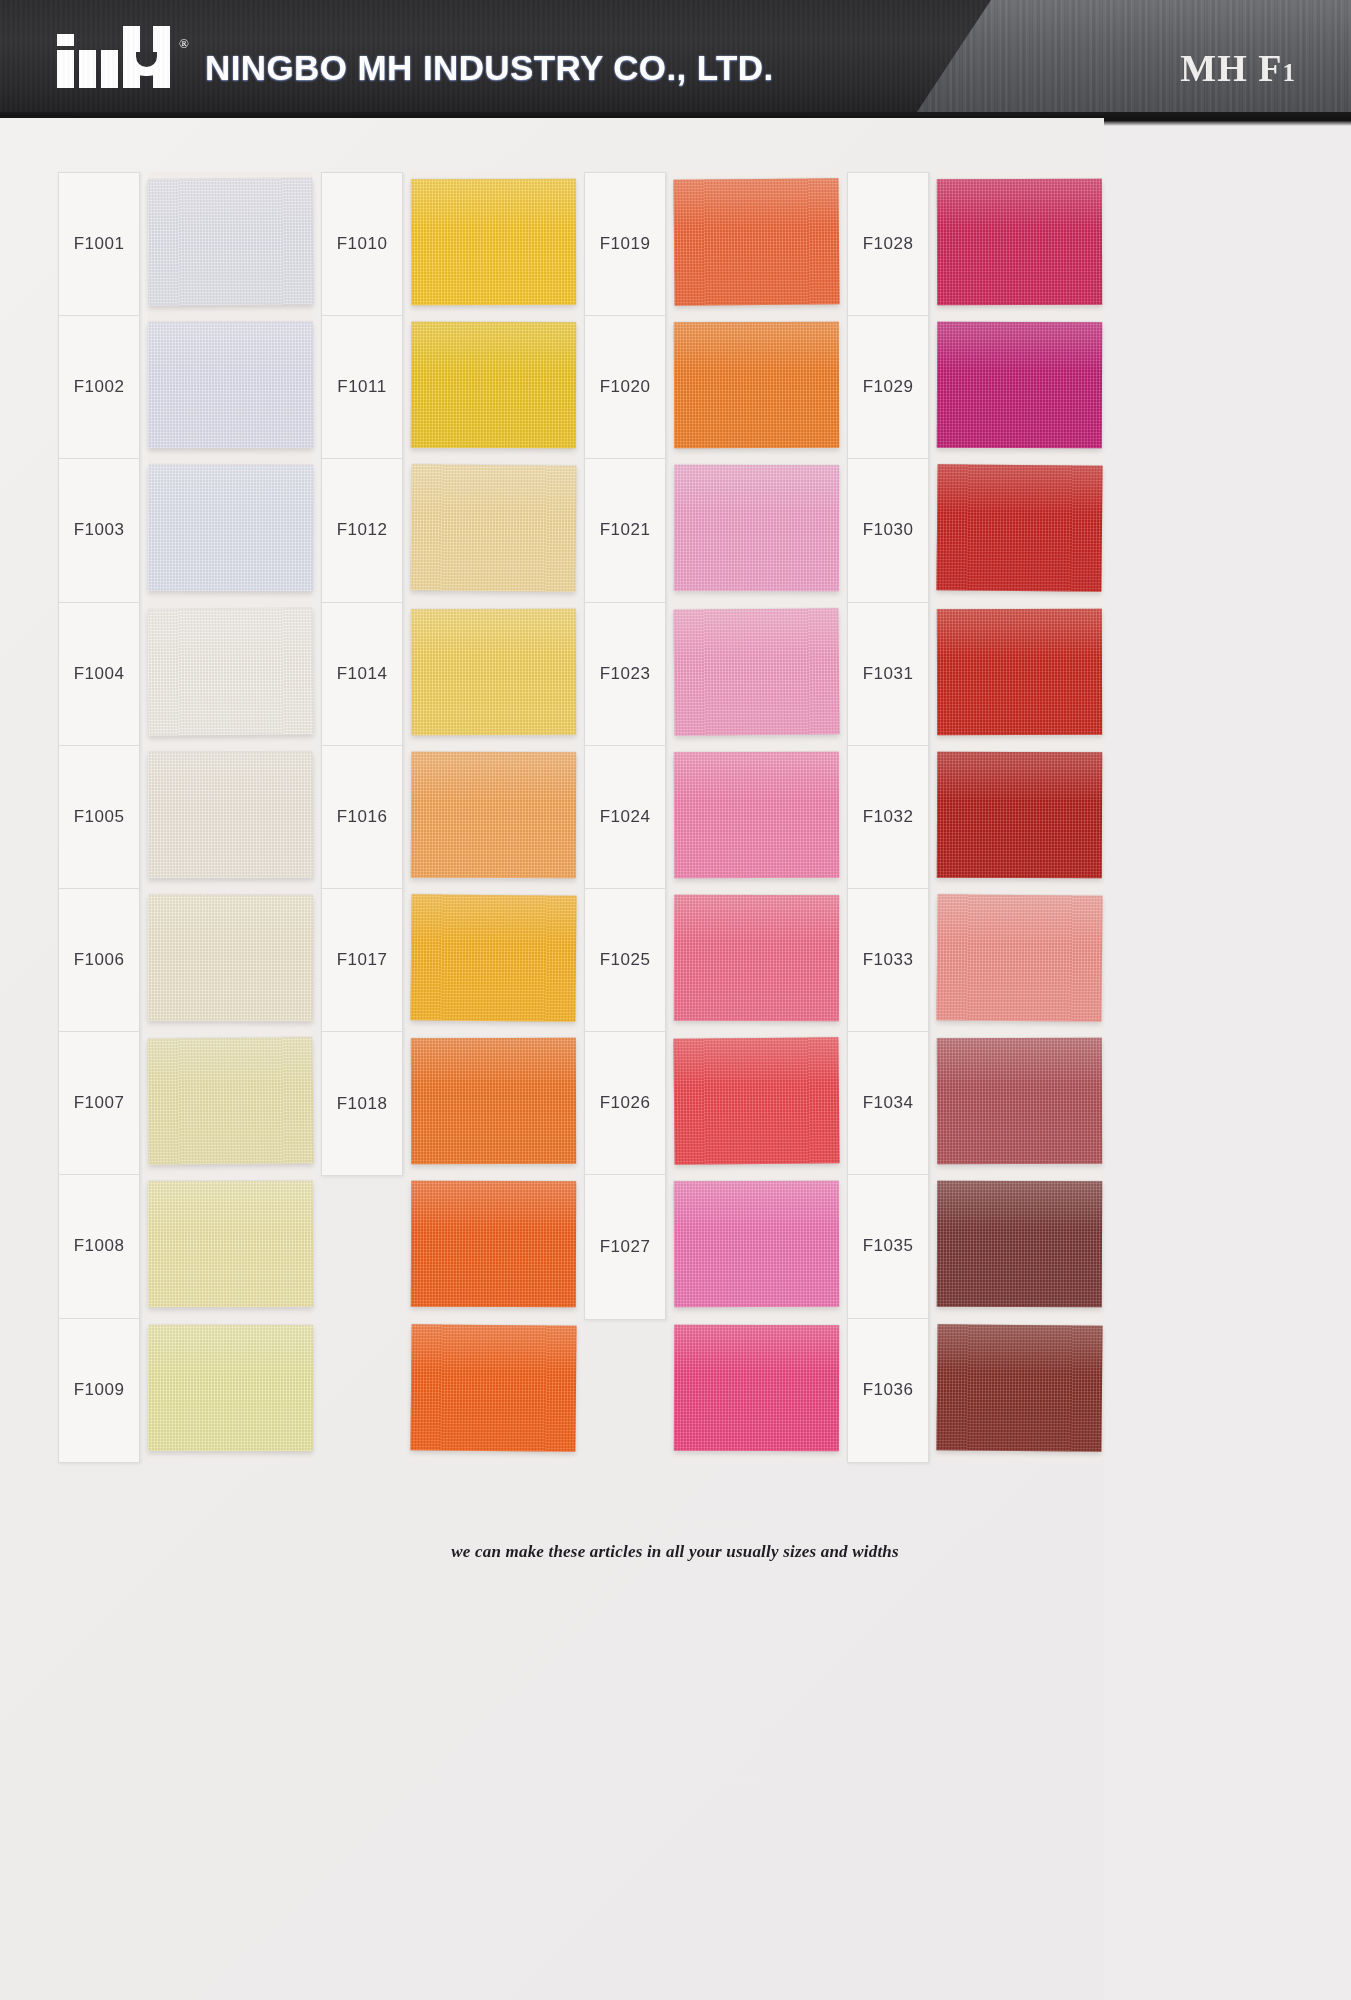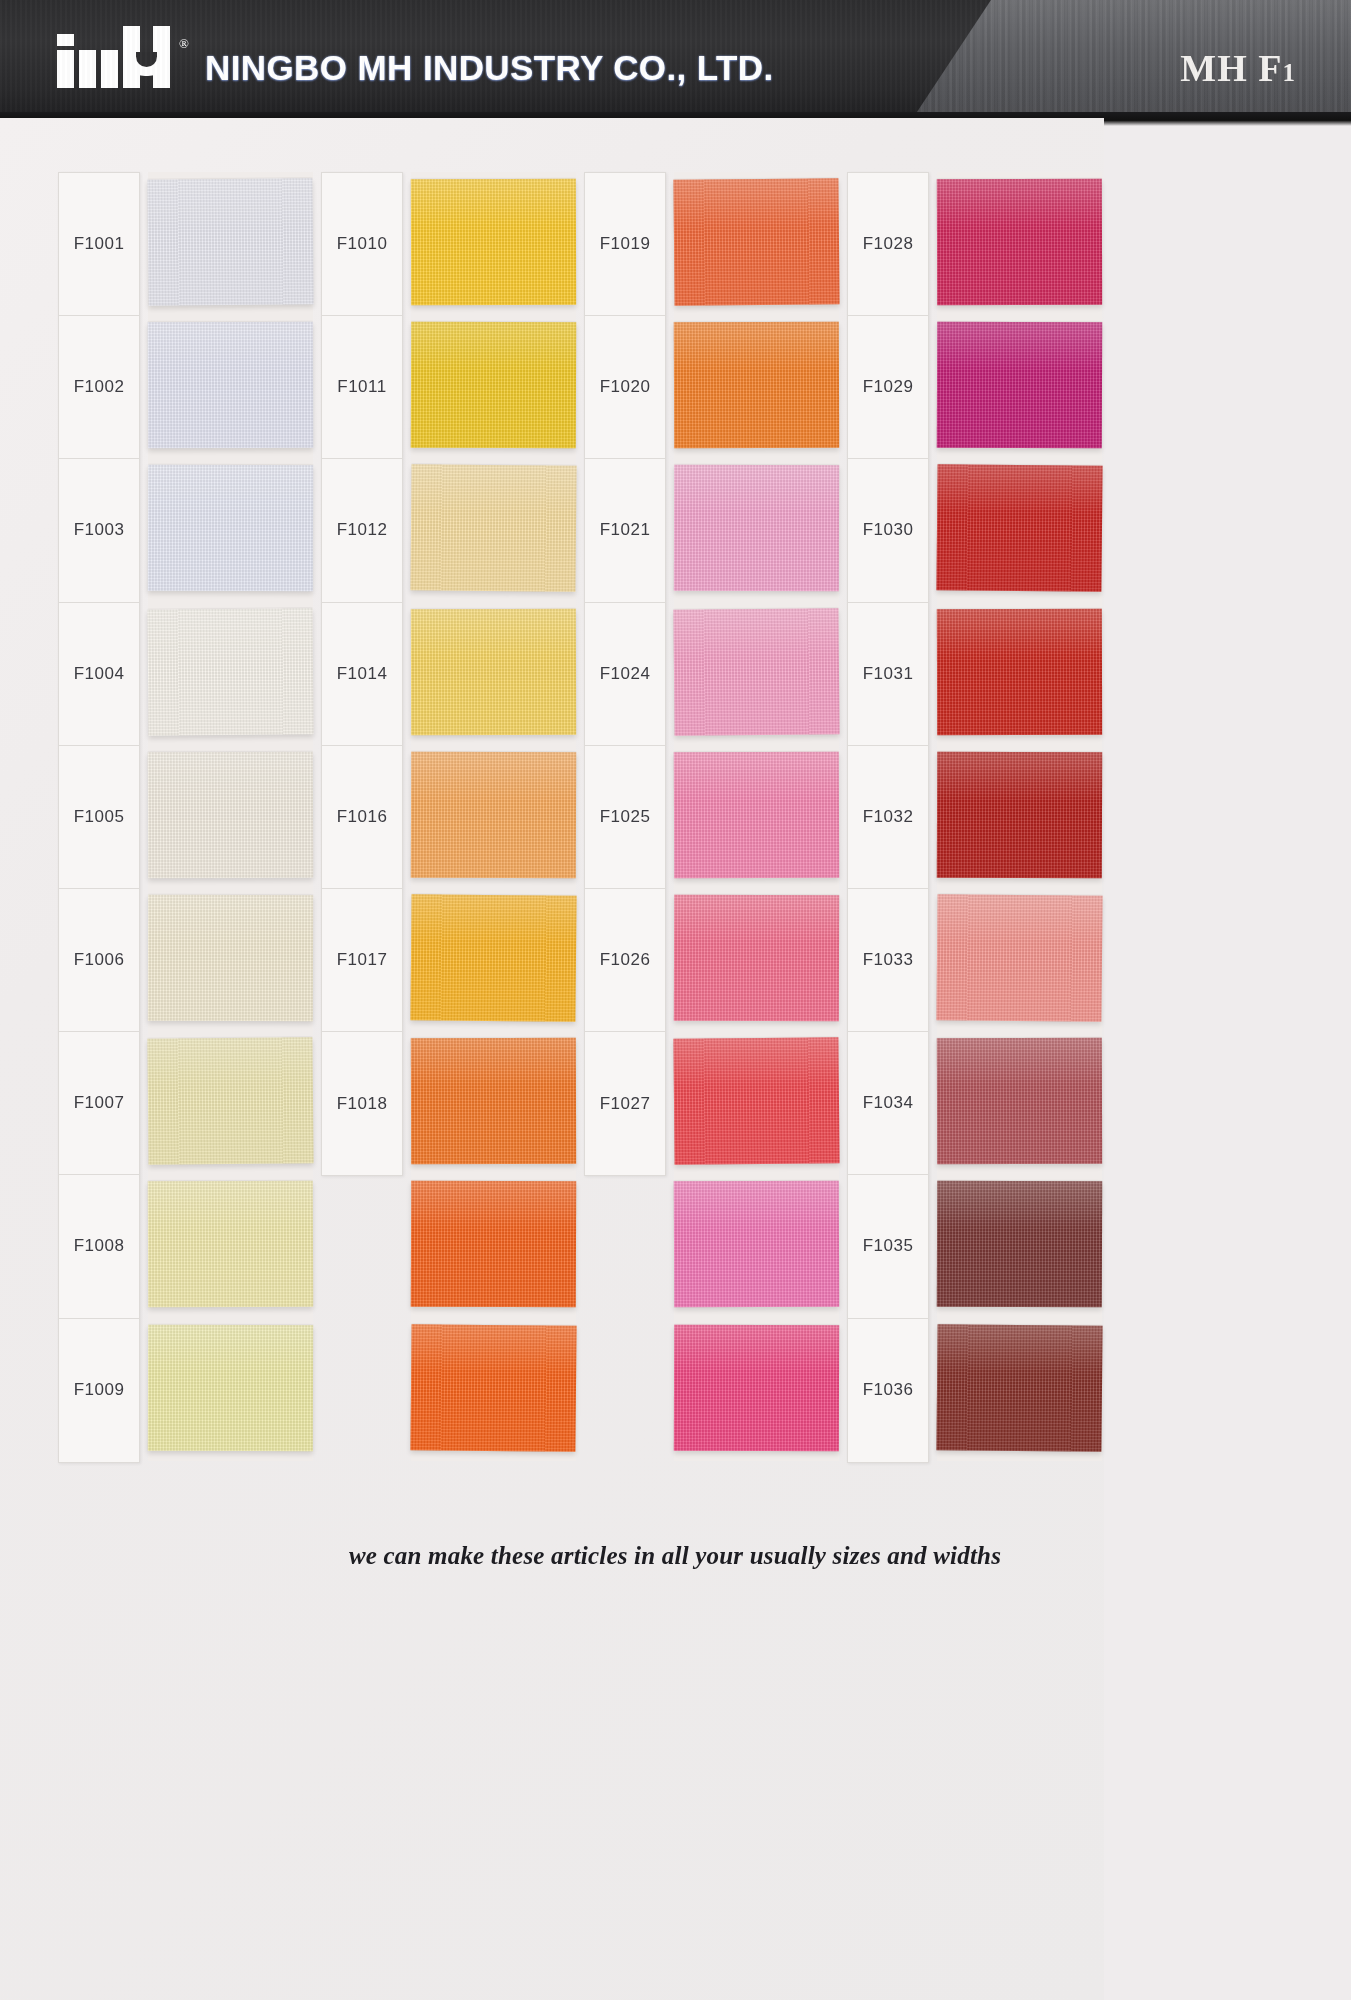--- a/index.html
+++ b/index.html
@@ -129,21 +129,21 @@
   .ribbon::before{
     content:""; position:absolute; left:0; right:0; top:0; height:38%;
     background:linear-gradient(180deg, rgba(255,255,255,.22), rgba(255,255,255,0));
   }
 
   .footer-note{
     position:absolute; left:0; right:0; top:1380px;
     text-align:center;
     font-family:"Liberation Serif", serif;
     font-style:italic; font-weight:bold;
-    font-size:25px; color:#1d1d22; letter-spacing:.2px;
+    font-size:17px; color:#1d1d22; letter-spacing:.2px;
   }
 </style>
 </head>
 <body>
 
 <div class="header">
   <div class="logo-wrap">
     <div class="logo-mark">
       <div class="bar dot"></div>
       <div class="bar b1"></div>
@@ -242,20 +242,21 @@
             <div class="ribbon" style="background: rgb(245, 100, 31); transform: rotate(0.2deg);"></div>
           </div>
           <div class="swatch">
             <div class="ribbon" style="background: rgb(248, 100, 28); transform: rotate(0.55deg);"></div>
           </div>
         </div>
         <div class="label-col">
           <div class="label-cell">F1019</div>
           <div class="label-cell">F1020</div>
           <div class="label-cell">F1021</div>
+          <div class="label-cell">F1023</div>
           <div class="label-cell">F1024</div>
           <div class="label-cell">F1025</div>
           <div class="label-cell">F1026</div>
           <div class="label-cell">F1027</div>
         </div>
         <div class="swatch-col">
           <div class="swatch">
             <div class="ribbon" style="background: rgb(242, 106, 60); transform: rotate(-0.55deg);"></div>
           </div>
           <div class="swatch">

